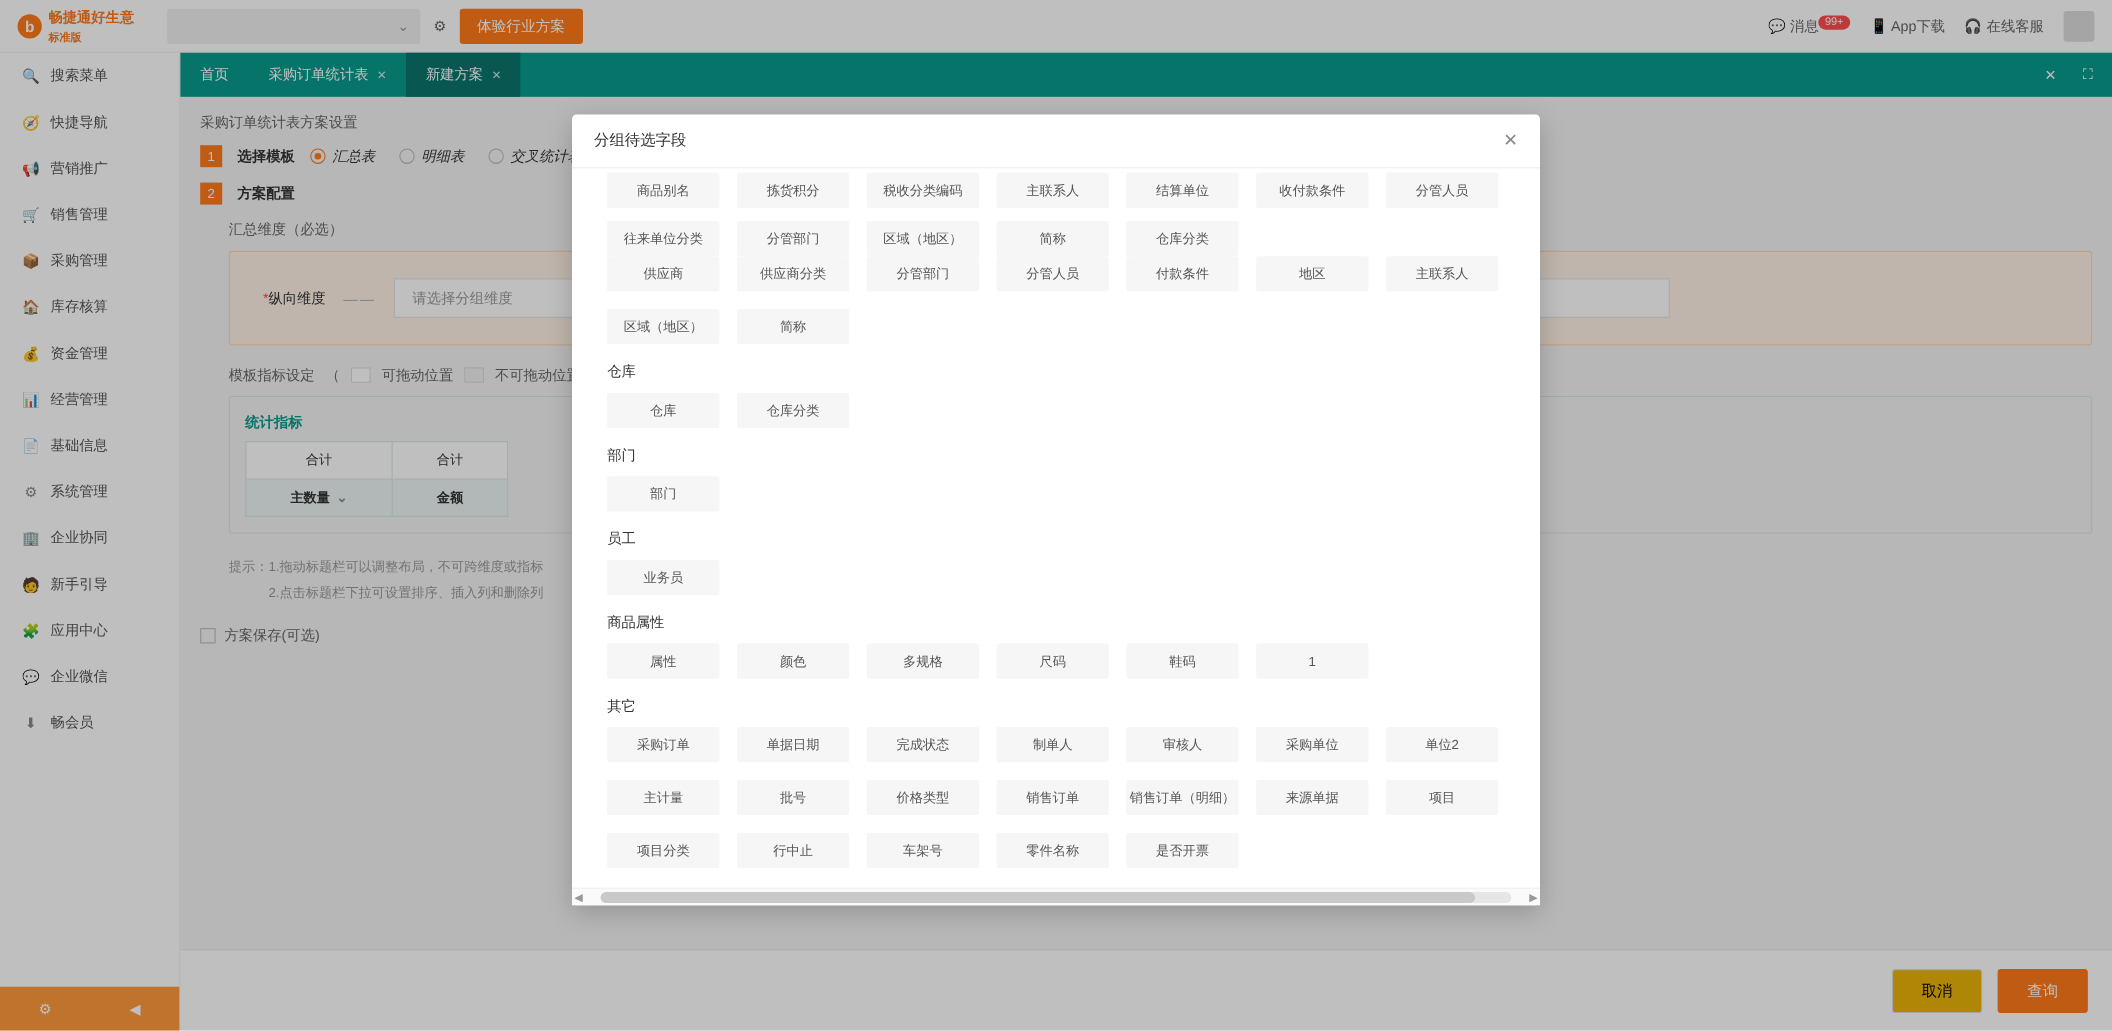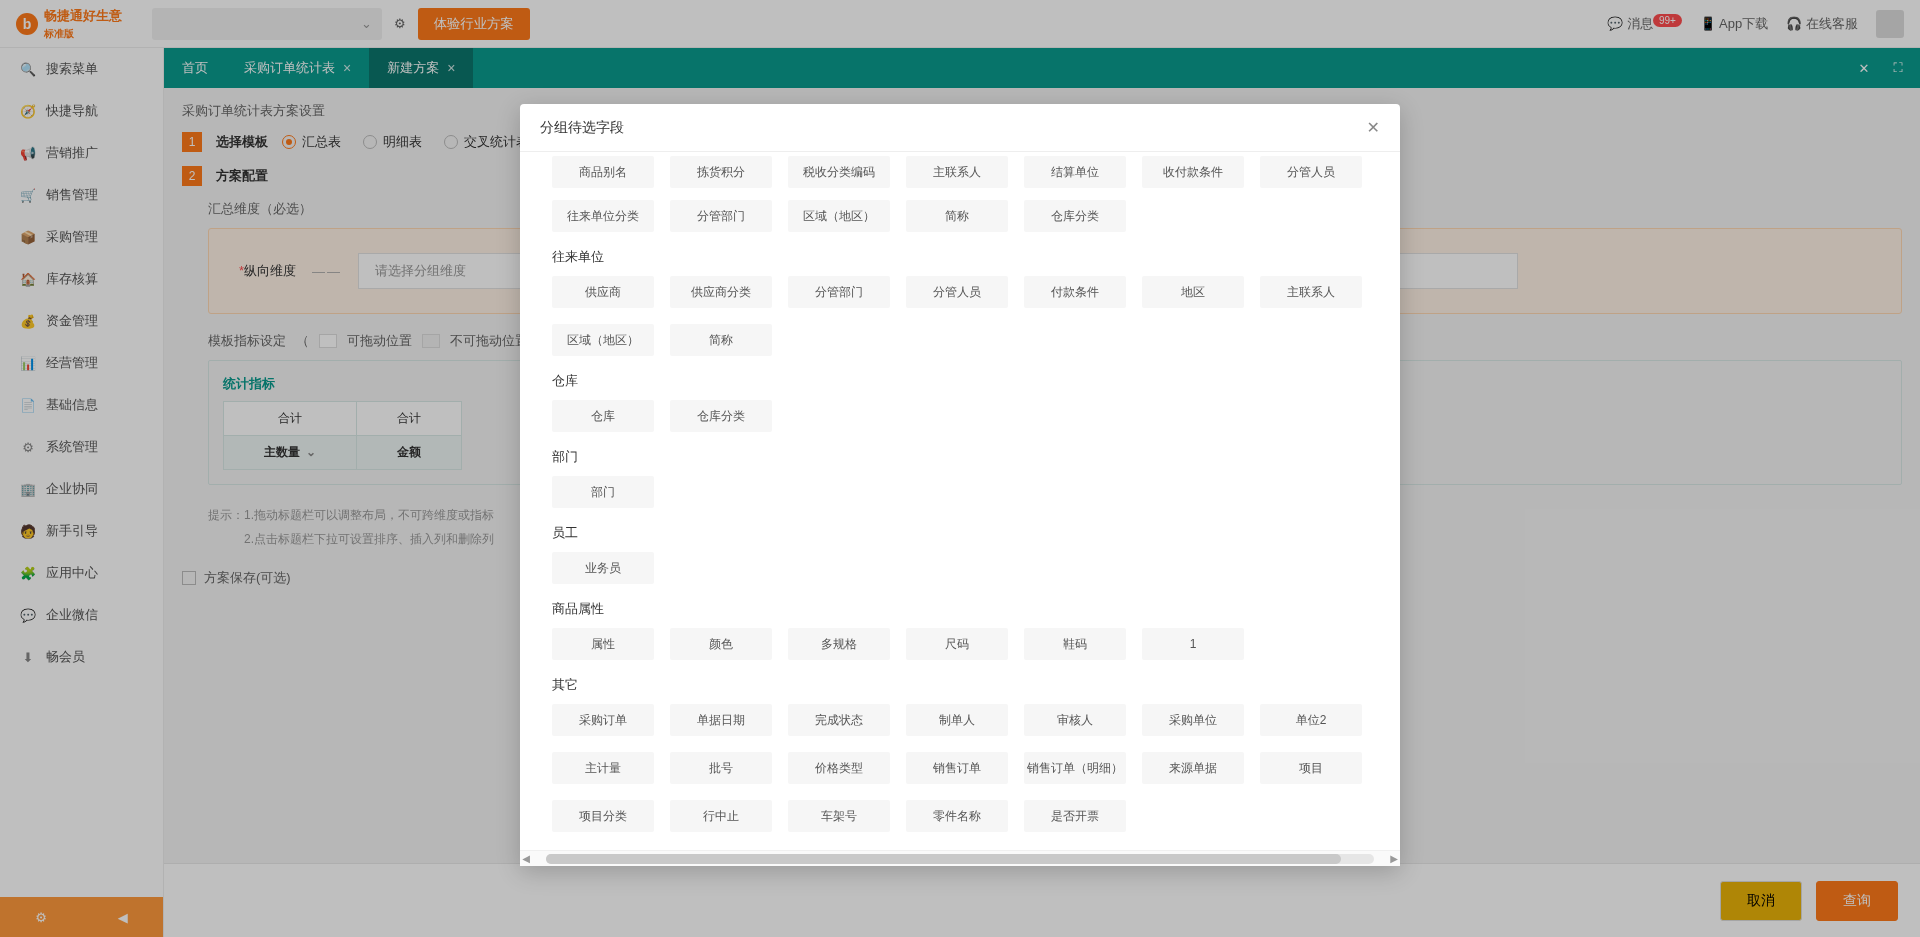--- a/index.html
+++ b/index.html
@@ -35,21 +35,21 @@
 .tab-close { font-size: 14px; opacity: 0.8; }
 .tabs-right { margin-left: auto; display: flex; gap: 6px; padding-right: 8px; }
 .tabs-right span { width: 28px; height: 28px; display: flex; align-items: center; justify-content: center; cursor: pointer; }
 
 
 .content { flex: 1; padding: 14px 18px 110px; overflow: auto; }
 .page-title { font-size: 13px; color: #666; margin-bottom: 12px; }
 .step-row { display: flex; align-items: center; gap: 14px; margin-bottom: 14px; }
 .step-num { width: 20px; height: 20px; background: #ff7a1a; color: #fff; display: flex; align-items: center; justify-content: center; font-size: 12px; }
 .step-label { font-weight: bold; color: #333; }
-.radio-group { display: flex; gap: 22px; align-items: flex-start; }
+.radio-group { display: flex; gap: 22px; align-items: flex-start; font-style: italic; }
 .radio { display: flex; align-items: center; gap: 6px; cursor: pointer; }
 .radio-circle { width: 14px; height: 14px; border: 1px solid #bbb; border-radius: 50%; display: inline-flex; align-items: center; justify-content: center; }
 .radio.selected .radio-circle { border-color: #ff7a1a; }
 .radio.selected .radio-dot { width: 6px; height: 6px; background: #ff7a1a; border-radius: 50%; }
 
 .config-block { margin-left: 26px; }
 .sub-label { color: #666; margin: 8px 0 10px; }
 .peach-box { background: #fff2e6; border: 1px solid #ffd8b3; border-radius: 3px; padding: 24px 30px; display: flex; align-items: center; gap: 16px; }
 .req-star { color: #ff4d4f; }
 .dash { color: #aaa; letter-spacing: 2px; }
@@ -327,21 +327,20 @@
           <div class="tag">分管人员</div>
         </div>
       <div class="tag-row" id="second-row" style="margin-top:12px;">
           <div class="tag">往来单位分类</div>
           <div class="tag">分管部门</div>
           <div class="tag">区域（地区）</div>
           <div class="tag">简称</div>
           <div class="tag">仓库分类</div>
         </div>
       <div id="groups">
-          <div class="group-title">往来单位</div>
           <div class="tag-row">
             <div class="tag">供应商</div>
             <div class="tag">供应商分类</div>
             <div class="tag">分管部门</div>
             <div class="tag">分管人员</div>
             <div class="tag">付款条件</div>
             <div class="tag">地区</div>
             <div class="tag">主联系人</div>
             <div class="tag">区域（地区）</div>
             <div class="tag">简称</div>

